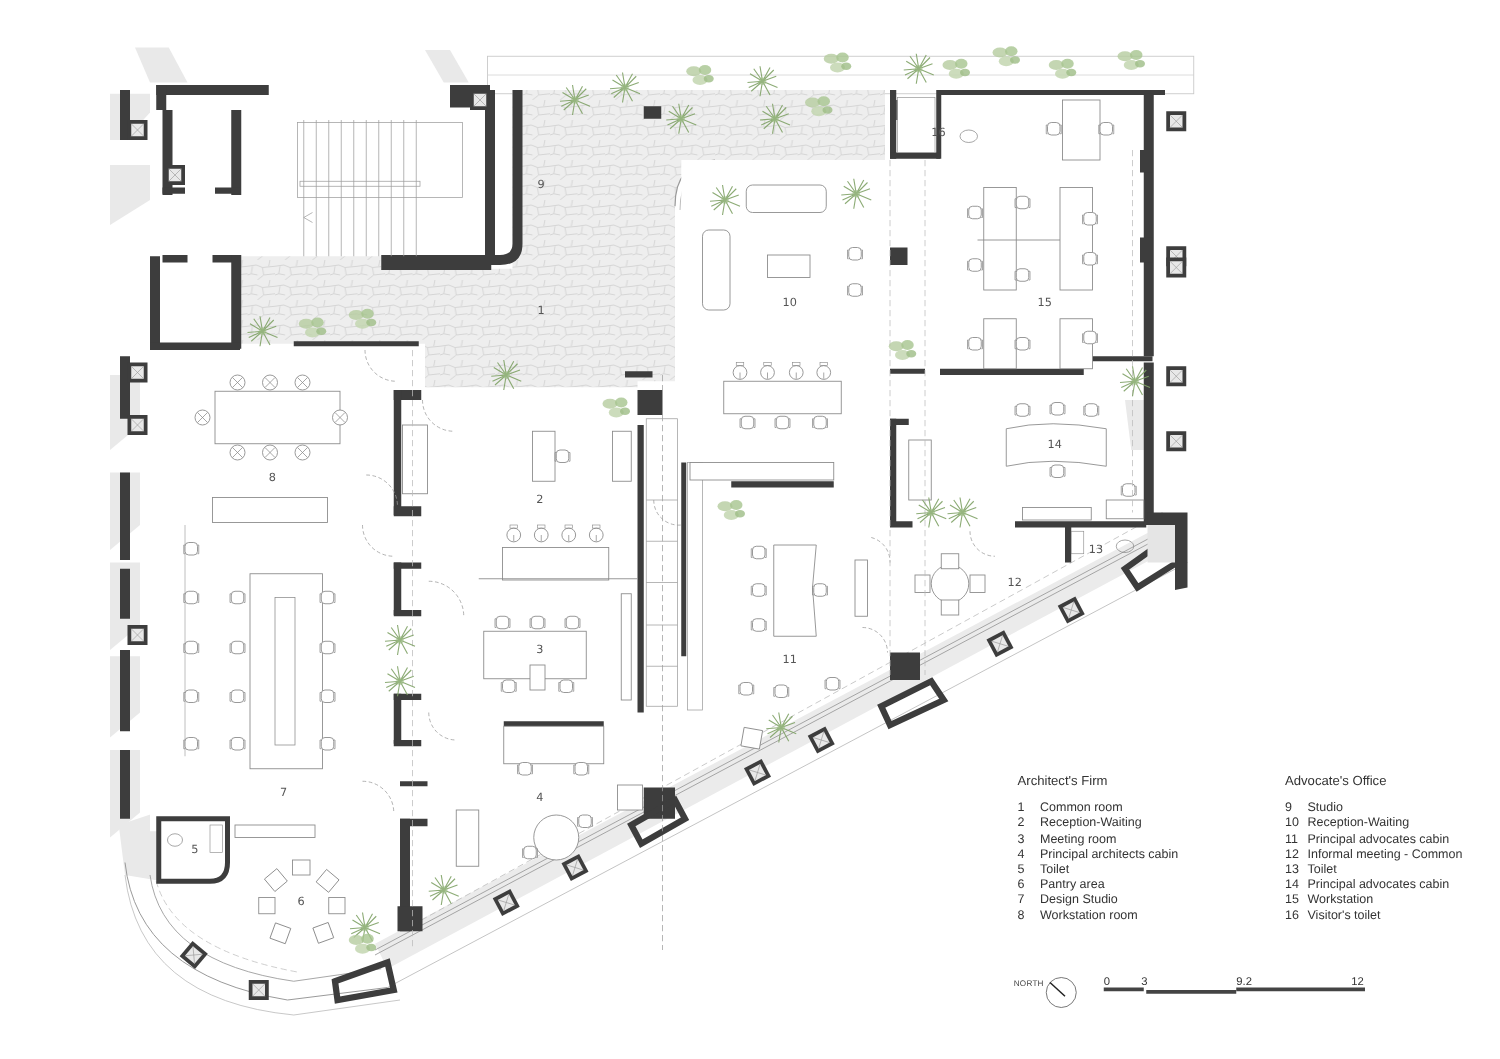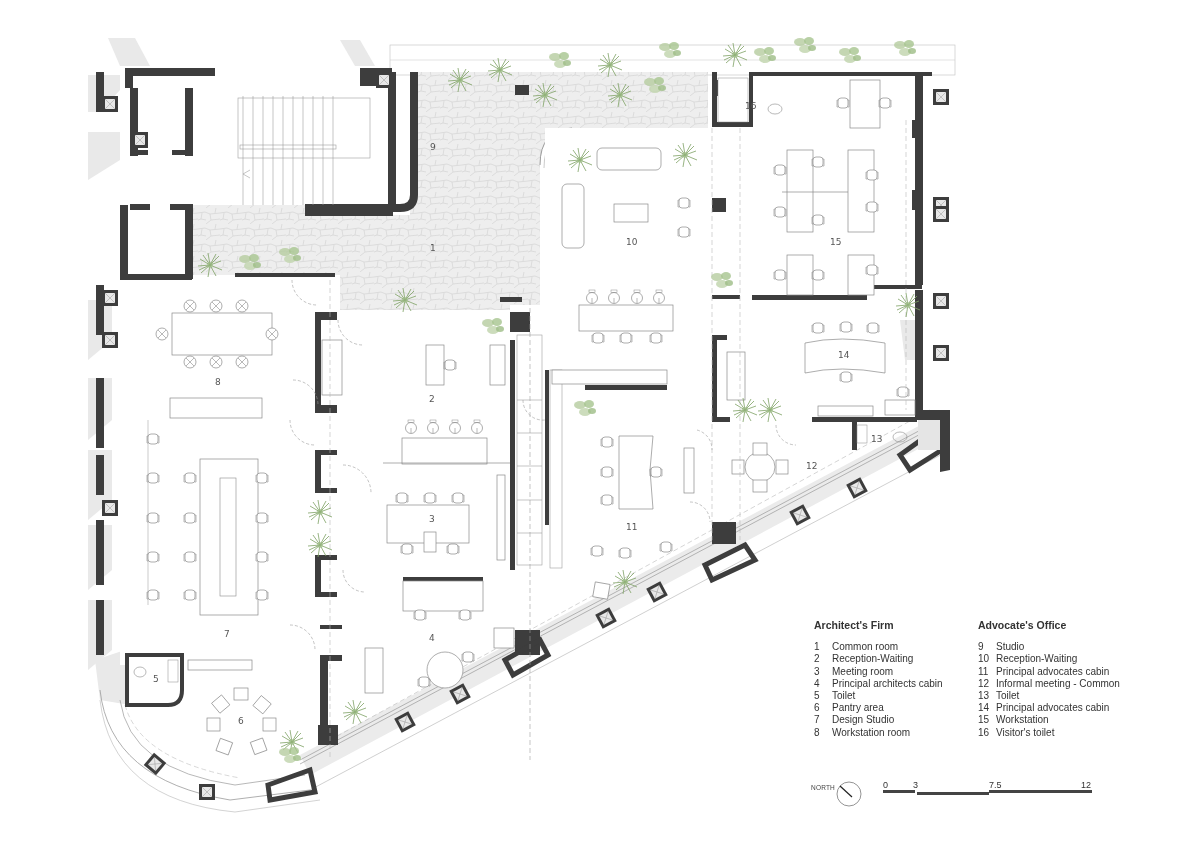--- a/index.html
+++ b/index.html
@@ -1,24 +1,24 @@
 <!DOCTYPE html>
 <html><head>
 <meta charset="utf-8">
 <style>
   html,body{margin:0;padding:0;background:#ffffff;}
   body{width:1200px;height:847px;position:relative;overflow:hidden;font-family:"Liberation Sans",sans-serif;color:#3a3a3a;}
   #plan{position:absolute;left:0;top:0;width:1200px;height:847px;}
   .room-num{font-family:"DejaVu Sans",sans-serif;font-size:9px;fill:#555;}
   .legend{position:absolute;font-size:10px;color:#333;line-height:12.2px;}
-  .legend h4{margin:0 0 10px 0;font-weight:bold;font-size:10.5px;}
+  .legend h4{margin:0 0 10px 0;font-weight:normal;font-size:10.5px;}
   .legend .row{display:flex;}
   .legend .num{width:18px;display:inline-block;}
   #legend-arch{left:814px;top:619px;}
-  #legend-adv{left:978px;top:619px;}
+  #legend-adv{left:1028px;top:619px;}
   .north-lbl{position:absolute;left:811px;top:784px;font-size:6.5px;letter-spacing:.2px;color:#444;}
   .scale-lbl{position:absolute;top:780px;font-size:9px;color:#333;}
 </style>
 </head>
 <body>
 
 <svg id="plan" viewBox="0 0 1200 847" xmlns="http://www.w3.org/2000/svg">
   <defs>
     <pattern id="stone" width="22" height="16" patternUnits="userSpaceOnUse">
       <rect width="22" height="16" fill="#eeeeee"></rect>
@@ -567,14 +567,14 @@
     </div>
   <div class="row">
       <span class="num">16</span>
       <span>Visitor's toilet</span>
     </div>
 </div>
 
 <div class="north-lbl">NORTH</div>
 <div class="scale-lbl" style="left:883px">0</div>
 <div class="scale-lbl" style="left:913px">3</div>
-<div class="scale-lbl" style="left:989px">7.5</div>
+<div class="scale-lbl" style="left:989px">9.2</div>
 <div class="scale-lbl" style="left:1081px">12</div>
 
 </body></html>

